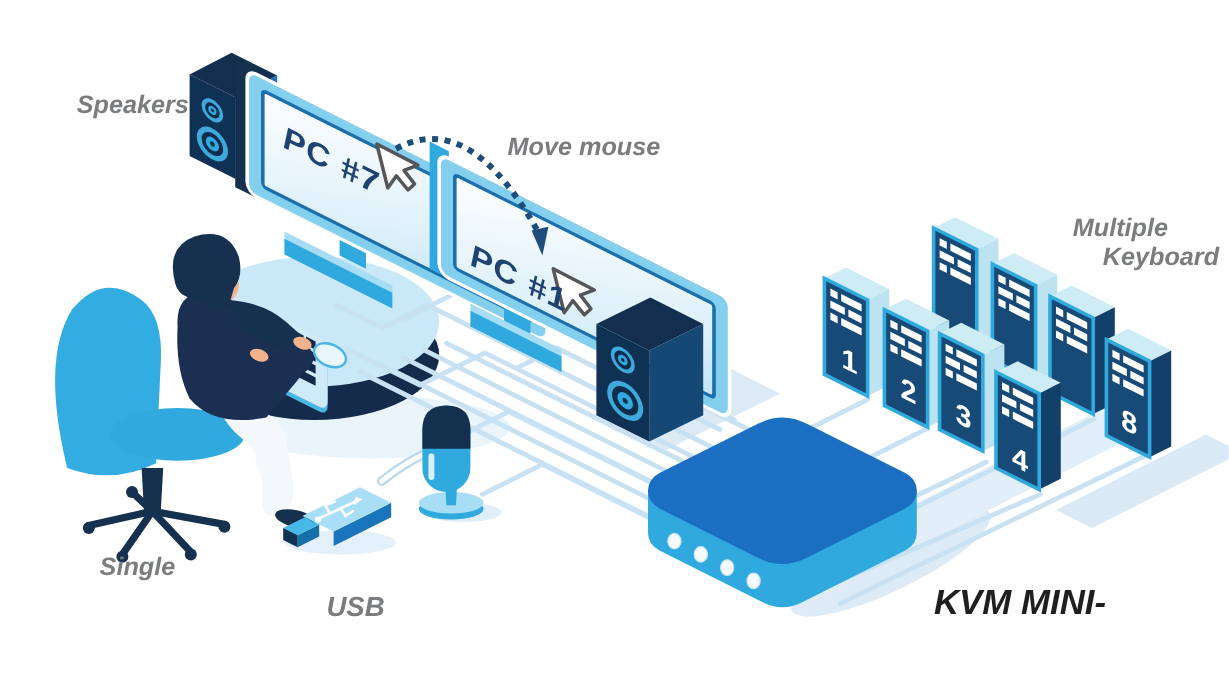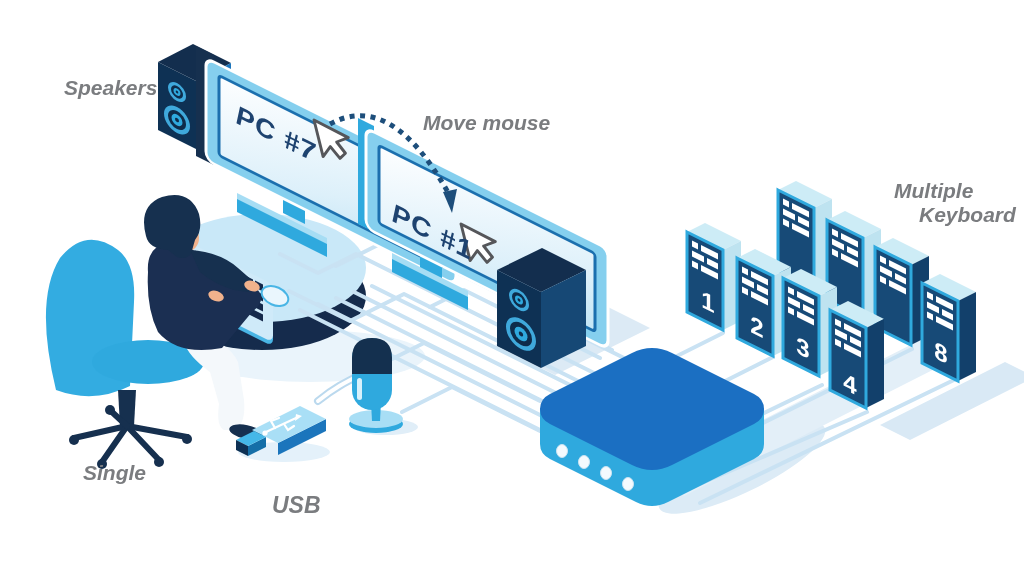--- a/index.html
+++ b/index.html
@@ -288,20 +288,21 @@
 
 <div class="lbl" style="left:894px;top:179px;">Multiple</div>
 <div class="lbl" style="left:919px;top:203px;">Keyboard</div>
 
 <div class="lbl" style="left:83px;top:461px;">Single</div>
 
 <div class="lbl" style="left:272px;top:449px;font-size:23px;margin-top:44px;">USB</div>
 
 
 <div class="kvmLbl">
+  <div>KVM MINI-</div>
 </div>
 
 <div class="lbl skew pcLbl" style="left:236px;top:100px;">PC #7</div>
 <div class="lbl skew pcLbl" style="left:392px;top:198px;">PC #1</div>
 
 <div class="num" style="left:696px;top:282px;">1</div>
 <div class="num" style="left:745px;top:307px;">2</div>
 <div class="num" style="left:791px;top:328px;">3</div>
 <div class="num" style="left:838px;top:364px;">4</div>
 <div class="num" style="left:929px;top:333px;">8</div>

